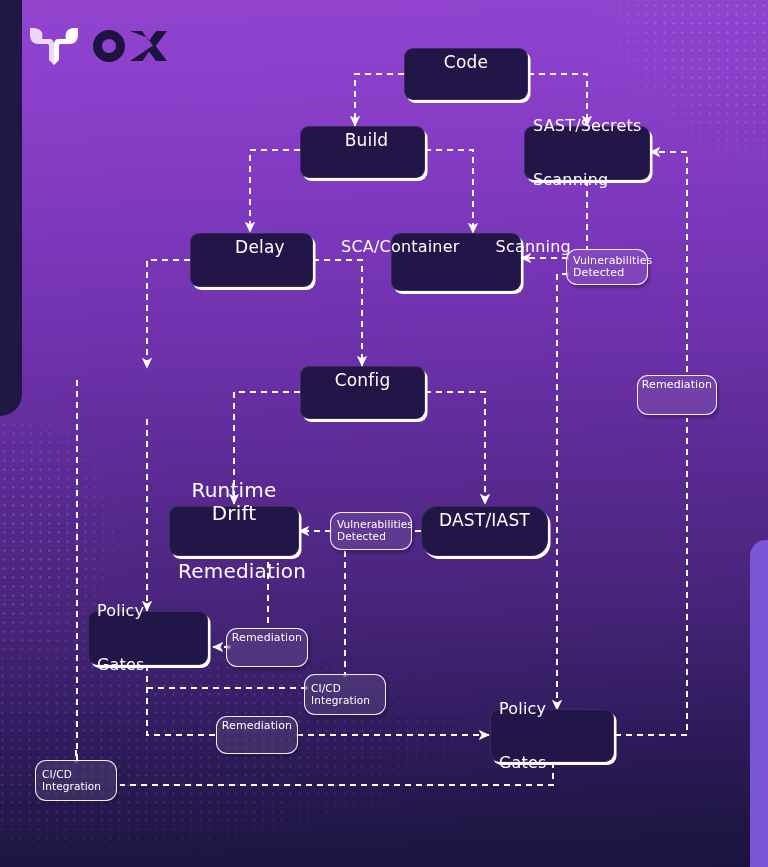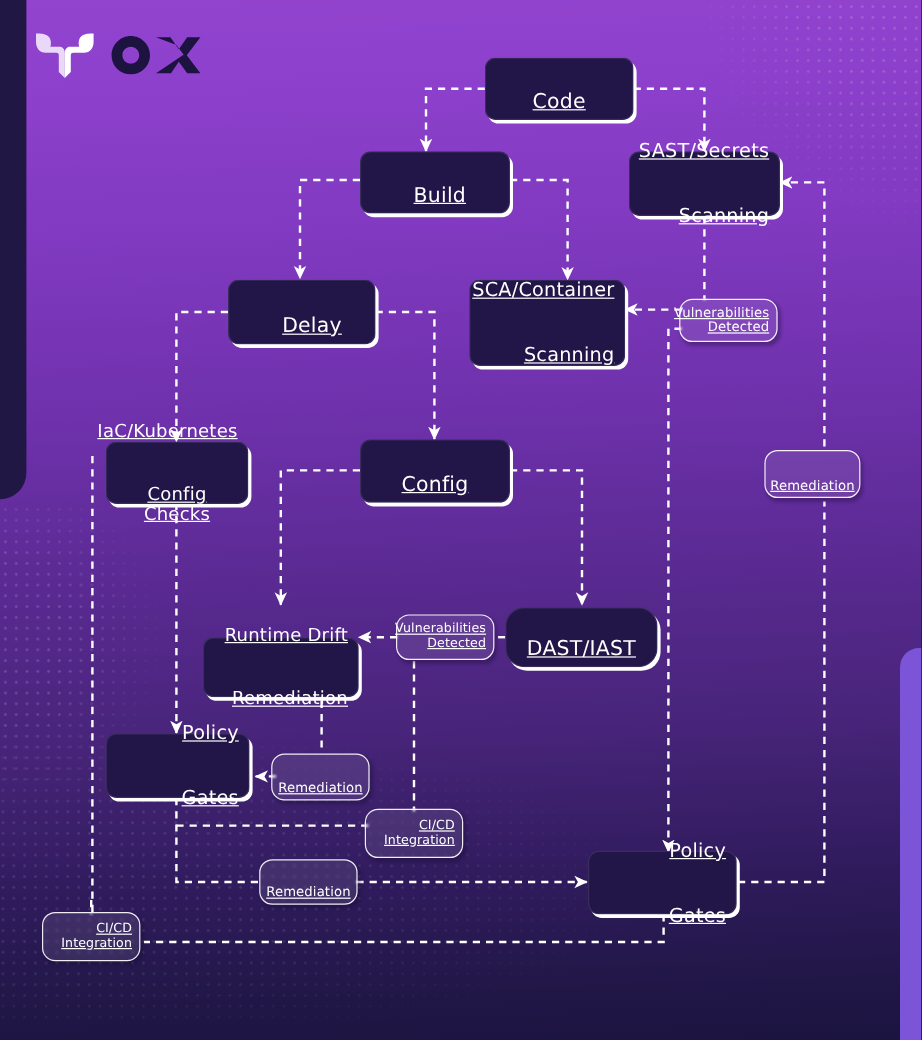--- a/index.html
+++ b/index.html
@@ -53,26 +53,25 @@
   #logo{position:absolute;left:28px;top:24px;display:flex;align-items:center;gap:10px;}
   #logo .mark{width:52px;height:42px;display:block;}
   #logo .word{width:78px;height:34px;display:block;}
 
   
   #wires{position:absolute;left:0;top:0;width:768px;height:867px;}
 
   
   .node{
     position:absolute;
-    display:flex;align-items:flex-end;justify-content:center;
+    display:flex;align-items:flex-start;justify-content:center;
     text-align:center;
     color:#fff;
     box-sizing:border-box;
     line-height:1.12;
-    text-decoration:underline;
   }
   
   .stage-box{
     background:#221649;
     border-radius:9px;
     border:1px solid rgba(255,255,255,.10);
     box-shadow: 2.5px 3px 0 0 #ffffff;
     font-size:17px;
     letter-spacing:.2px;
     padding:4px 8px;
@@ -185,44 +184,40 @@
 
   <div class="node stage-box two" style="left:524px;top:126px;width:126px;height:54px;flex-direction:column;">
     <span>SAST/Secrets</span>
     <span>Scanning</span>
   </div>
 
   <div class="node stage-box" style="left:190px;top:233px;width:123px;height:54px;padding-left:25px;">
     <span>Delay</span>
   </div>
 
-  <div class="node stage-box two" style="left:391px;top:233px;width:130px;height:72px;flex-direction:column;">
+  <div class="node stage-box two" style="left:391px;top:233px;width:130px;height:58px;flex-direction:row;">
     <span>SCA/Container</span>
     <span>Scanning</span>
   </div>
 
   <div class="node pill" style="left:566px;top:249px;width:82px;height:36px;flex-direction:column;">
     <span>Vulnerabilities</span>
     <span>Detected</span>
   </div>
 
-  <div class="node stage-box two" style="left:88px;top:368px;width:119px;height:52px;flex-direction:column;font-size:15px;">
-    <span>IaC/Kubernetes</span>
-    <span>Config Checks</span>
-  </div>
 
   <div class="node stage-box" style="left:300px;top:366px;width:125px;height:53px;">
     <span>Config</span>
   </div>
 
   <div class="node pill" style="left:637px;top:375px;width:80px;height:40px;">
     <span>Remediation</span>
   </div>
 
-  <div class="node stage-box two" style="left:169px;top:506px;width:130px;height:50px;flex-direction:column;font-size:15px;margin-top:25px;">
+  <div class="node stage-box two" style="left:169px;top:506px;width:130px;height:50px;flex-direction:column;font-size:20px;">
     <span>Runtime Drift</span>
     <span>Remediation</span>
   </div>
 
   <div class="node pill sm" style="left:330px;top:512px;width:82px;height:38px;flex-direction:column;">
     <span>Vulnerabilities</span>
     <span>Detected</span>
   </div>
 
   <div class="node stage-box" style="left:421px;top:506px;width:127px;height:50px;border-radius:16px;">

